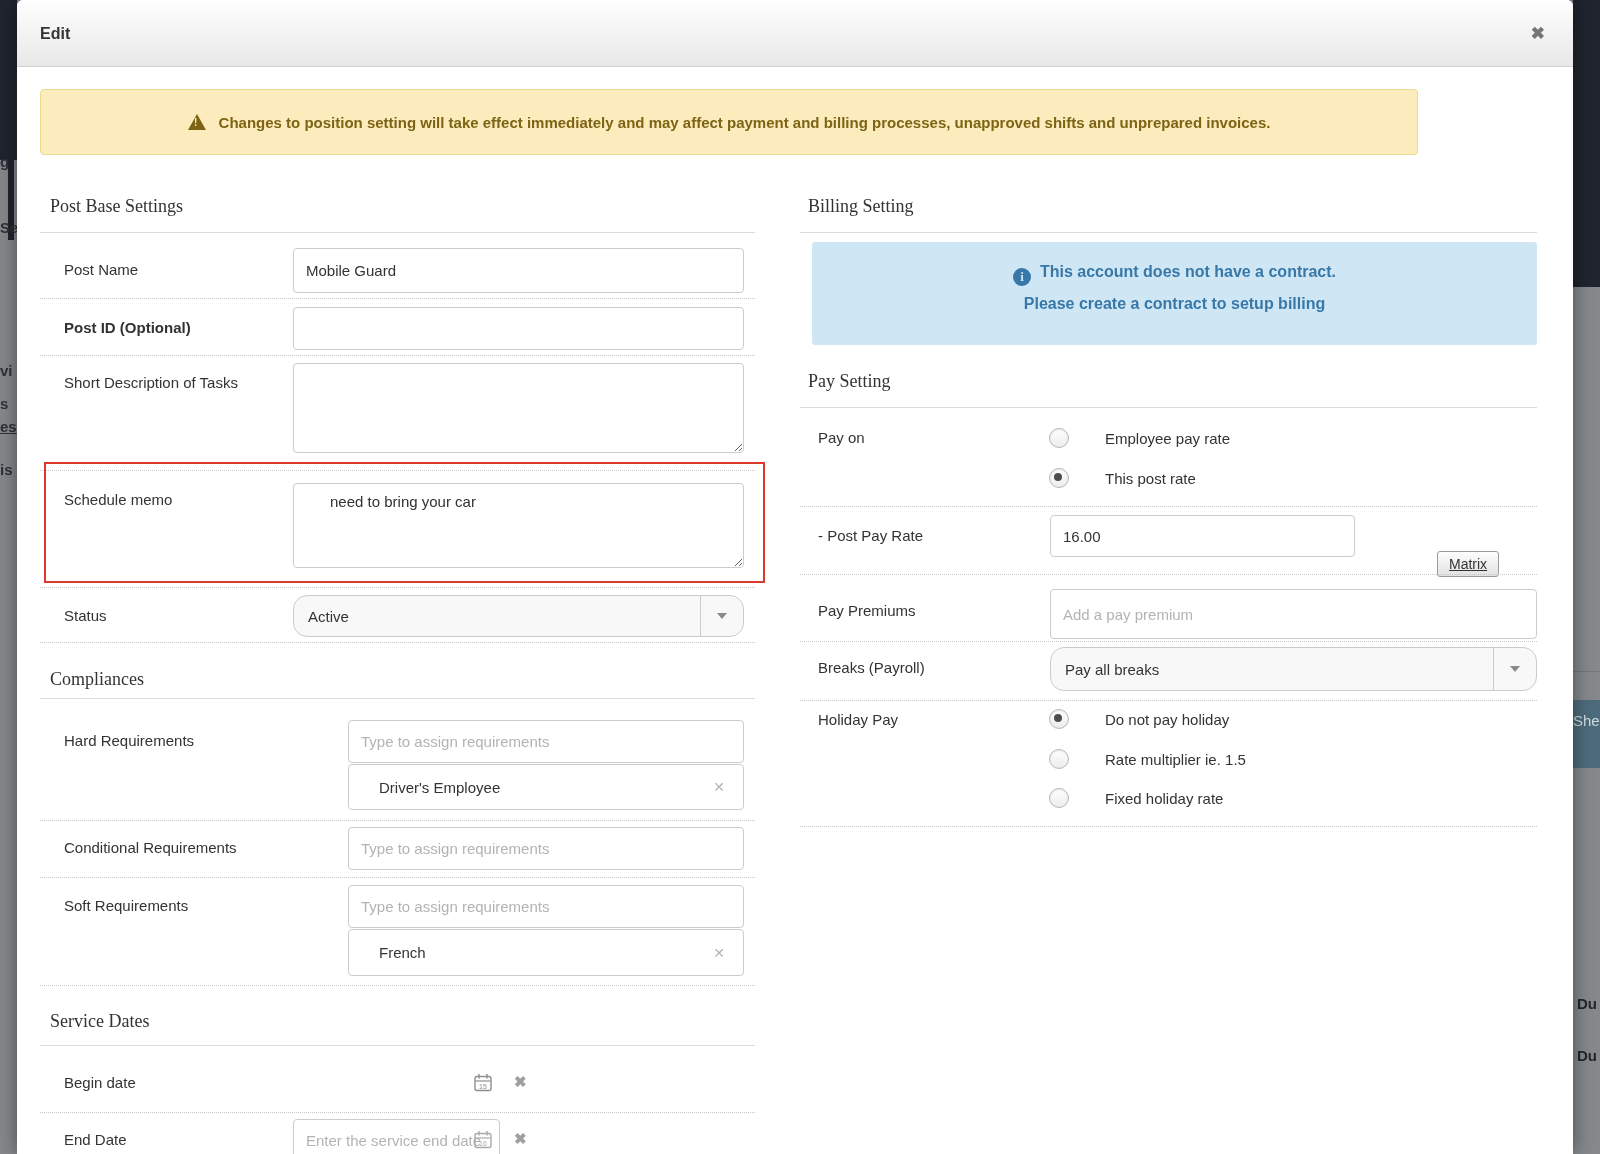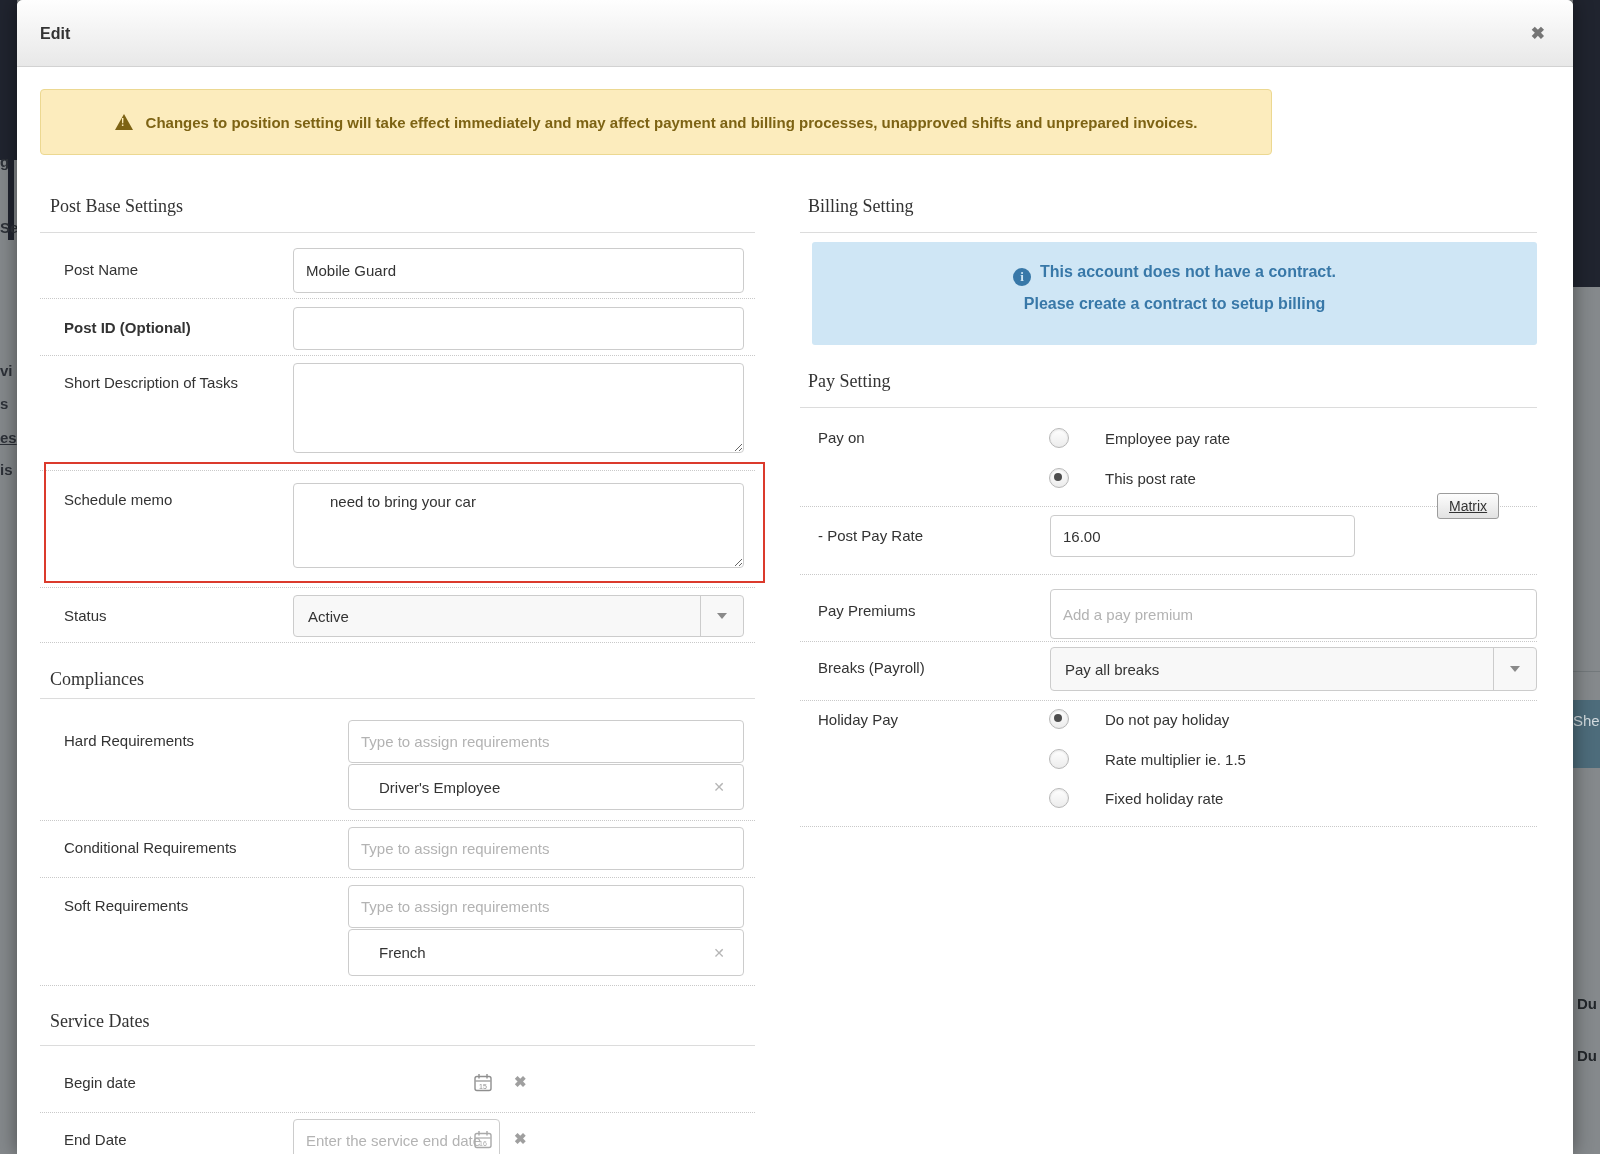--- a/index.html
+++ b/index.html
@@ -19,39 +19,39 @@
   
   .modal{position:absolute;left:17px;top:0;width:1556px;height:1154px;background:#fff;
     border-radius:6px 6px 0 0;box-shadow:0 0 20px rgba(0,0,0,.45);}
   .modal-header{position:absolute;left:0;top:0;width:100%;height:67px;
     background:linear-gradient(#fefefe,#e8e8e8);border-bottom:1px solid #d2d2d2;
     border-radius:6px 6px 0 0;box-sizing:border-box;}
   .modal-title{position:absolute;left:23px;top:25px;font-size:16px;font-weight:bold;color:#333;}
   .modal-close{position:absolute;right:28px;top:23px;font-size:17px;color:#757575;font-weight:bold;cursor:pointer;}
 
   
-  .banner{position:absolute;left:23px;top:89px;width:1232px;height:66px;background:#fcecbd;
+  .banner{position:absolute;left:23px;top:89px;width:1378px;height:66px;background:#fcecbd;
     border:1px solid #ecd891;border-radius:4px;box-sizing:border-box;
     display:flex;align-items:center;justify-content:center;gap:13px;}
   .banner-text{font-size:15px;font-weight:bold;color:#7d6314;}
   .warn-tri{width:0;height:0;border-left:9px solid transparent;border-right:9px solid transparent;
     border-bottom:16px solid #7d6314;position:relative;}
   .warn-tri::after{content:"!";position:absolute;left:-2.5px;top:4px;font-size:10px;line-height:10px;
     color:#fcecbd;font-weight:bold;}
 
   
   .sec-h{position:absolute;font-size:18px;color:#333;font-family:Liberation Serif, serif;}
   .hr{position:absolute;height:1px;background:#dcdcdc;}
   .sep{position:absolute;border-top:1px dotted #c9c9c9;height:0;}
   .lbl{position:absolute;font-size:15px;color:#333;}
   .inp{position:absolute;border:1px solid #ccc;border-radius:4px;font-size:15px;color:#333;
     padding:0 12px;box-sizing:border-box;background:#fff;font-family:inherit;outline:none;}
   textarea.inp{padding:8px 12px;resize:both;line-height:19px;}
   .inp::placeholder{color:#b3b3b3;opacity:1;}
-  .sel{position:absolute;border:1px solid #ccc;border-radius:4px;background:#f8f8f8;
+  .sel{position:absolute;border:1px solid #ccc;border-radius:14px;background:#f8f8f8;
     box-sizing:border-box;display:flex;align-items:stretch;cursor:pointer;}
   .sel .txt{flex:1;display:flex;align-items:center;padding-left:14px;font-size:15px;color:#333;}
   .sel .caret{width:42px;border-left:1px solid #ccc;display:flex;align-items:center;justify-content:center;}
   .tri-down{width:0;height:0;border-left:5px solid transparent;border-right:5px solid transparent;
     border-top:6px solid #8a8a8a;}
   .radio{position:absolute;width:18px;height:18px;border:1px solid #b8b8b8;border-radius:50%;
     background:linear-gradient(#ffffff,#ececec);box-shadow:inset 0 1px 2px rgba(0,0,0,.10);cursor:pointer;}
   .radio.checked::after{content:"";position:absolute;left:4px;top:4px;width:8px;height:8px;
     border-radius:50%;background:#4d4d4d;}
   .tagbox{position:absolute;border:1px solid #ccc;border-radius:4px;background:#fff;
@@ -75,21 +75,21 @@
 </head>
 <body>
 
 <div class="strip strip-left">
   <div class="navy" style="left:0;top:0;width:17px;height:160px;"></div>
   <div class="navy" style="left:8px;top:0;width:6px;height:240px;"></div>
   <span class="frag" style="top:153px;">g</span>
   <span class="frag" style="top:219px;">Se</span>
   <span class="frag" style="top:362px;">vi</span>
   <span class="frag" style="top:395px;">s</span>
-  <span class="frag" style="top:429px;text-decoration:underline;">es</span>
+  <span class="frag" style="top:418px;text-decoration:underline;">es</span>
   <span class="frag" style="top:461px;">is</span>
 </div>
 
 <div class="strip strip-right">
   <div class="navy" style="left:0;top:0;width:27px;height:287px;"></div>
   <div class="seam"></div>
   <div class="teal-block"></div>
   <span class="she-label">She</span>
   <span class="due-label" style="top:995px;">Du</span>
   <span class="due-label" style="top:1047px;">Du</span>
@@ -210,21 +210,21 @@
   <span class="lbl" style="left:801px;top:429px;">Pay on</span>
   <span class="radio" style="left:1032px;top:428px;"></span>
   <span class="lbl" style="left:1088px;top:430px;">Employee pay rate</span>
   <span class="radio checked" style="left:1032px;top:468px;"></span>
   <span class="lbl" style="left:1088px;top:470px;">This post rate</span>
 
   <div class="sep" style="left:783px;top:506px;width:737px;"></div>
 
   <span class="lbl" style="left:801px;top:527px;">- Post Pay Rate</span>
   <input class="inp" style="left: 1033px; top: 515px; width: 305px; height: 42px;" value="16.00">
-  <button class="matrix-btn" style="left:1420px;top:493px;text-decoration:underline;">Matrix</button>
+  <button class="matrix-btn" style="left:1420px;top:551px;text-decoration:underline;">Matrix</button>
 
   <div class="sep" style="left:783px;top:574px;width:737px;"></div>
 
   <span class="lbl" style="left:801px;top:602px;">Pay Premiums</span>
   <input class="inp" style="left: 1033px; top: 589px; width: 487px; height: 50px;" placeholder="Add a pay premium">
 
   <div class="sep" style="left:783px;top:641px;width:737px;"></div>
 
   <span class="lbl" style="left:801px;top:659px;">Breaks (Payroll)</span>
   <div class="sel" style="left:1033px;top:647px;width:487px;height:44px;">

